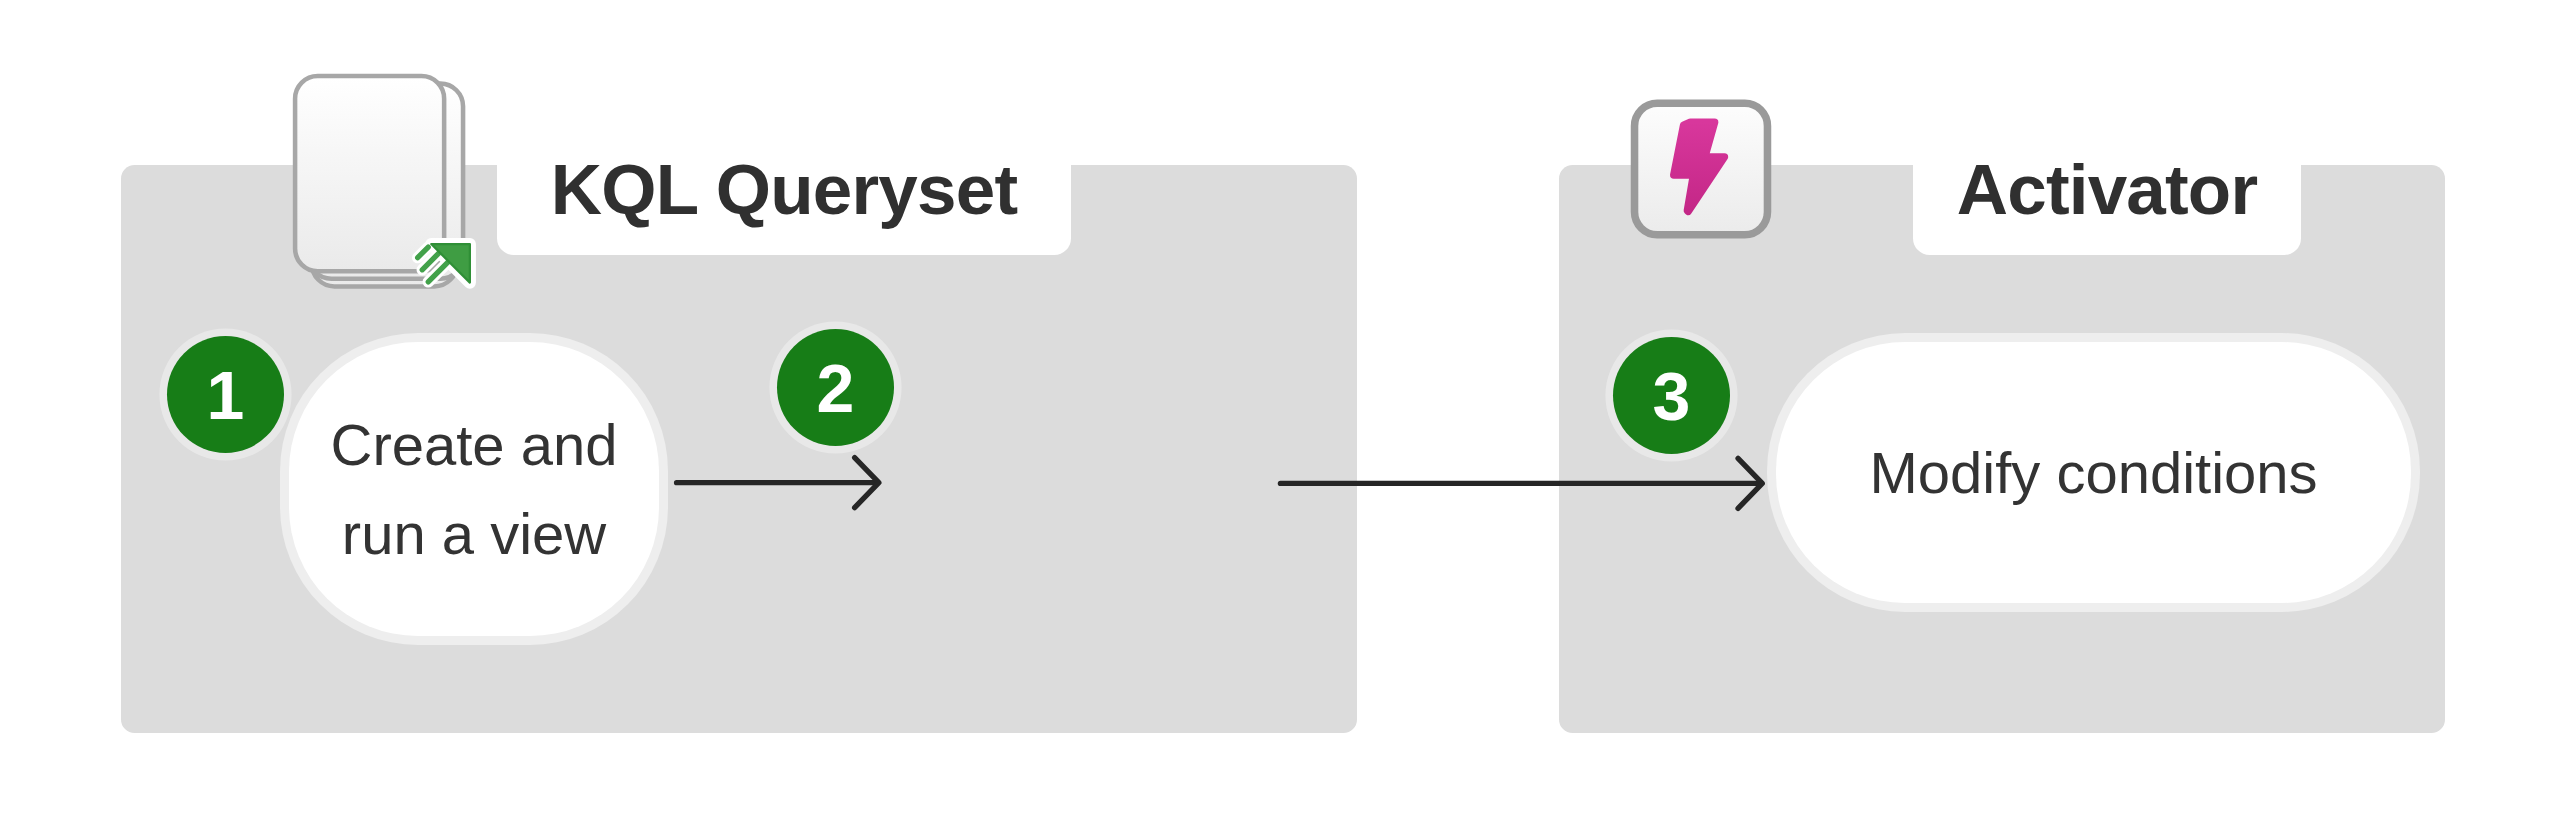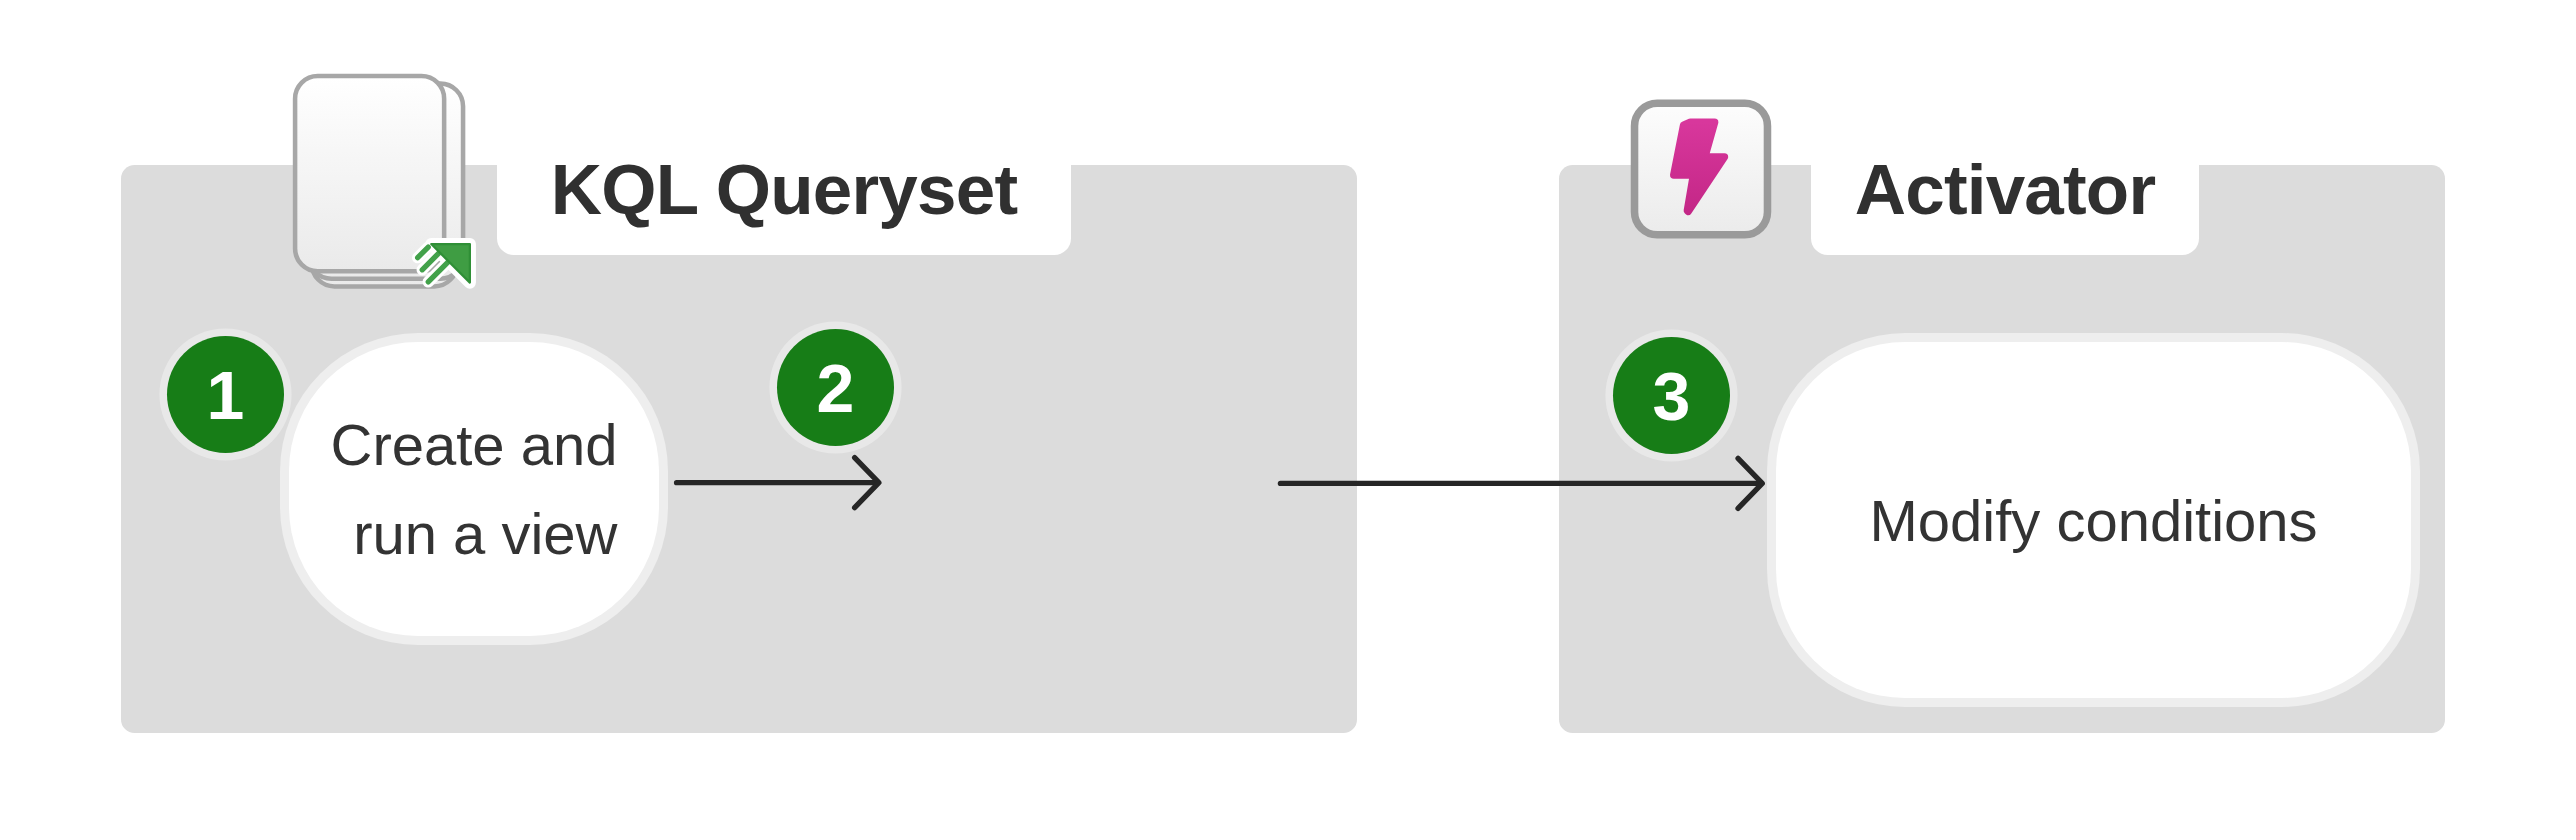--- a/index.html
+++ b/index.html
@@ -39,21 +39,21 @@
     justify-content: center;
     box-sizing: border-box;
     padding-top: 10.6px;
     font-size: 71px;
     font-weight: 700;
     color: #303030;
     letter-spacing: -0.8px;
     white-space: nowrap;
   }
   #label-kql { left: 497px;  width: 574px; }
-  #label-act { left: 1811px; width: 388px; }
+  #label-act { left: 1913px; width: 388px; }
 
   
   .icon-svg { position: absolute; }
   #icon-kql { left: 289px;  top: 70px;  width: 193px; height: 227px; }
   #icon-act { left: 1629px; top: 98px; width: 144px; height: 142px; }
 
   
   .step-circle {
     position: absolute;
     width: 117px;
@@ -75,30 +75,30 @@
 
   
   .pill {
     position: absolute;
     background: #ffffff;
     border-radius: 129px;
     box-shadow: 0 0 0 9px rgba(255,255,255,0.5);
     display: flex;
     align-items: center;
     justify-content: center;
-    text-align: right;
+    text-align: center;
     color: #333333;
     font-size: 58px;
     font-weight: 500;
     line-height: 89px;
     z-index: 3;
   }
   #pill-1 { left: 289px;  top: 342px; width: 370px; height: 294px; }
   #pill-2 { left: 900px; top: 345px; width: 373px; height: 284px; }
-  #pill-3 { left: 1776px; top: 342px; width: 635px; height: 356px; }
+  #pill-3 { left: 1776px; top: 342px; width: 635px; height: 261px; }
   .pill-line { display: block; }
 
   
   #arrows-overlay {
     position: absolute;
     left: 0; top: 0;
     width: 2576px; height: 841px;
     pointer-events: none;
     z-index: 5;
   }

